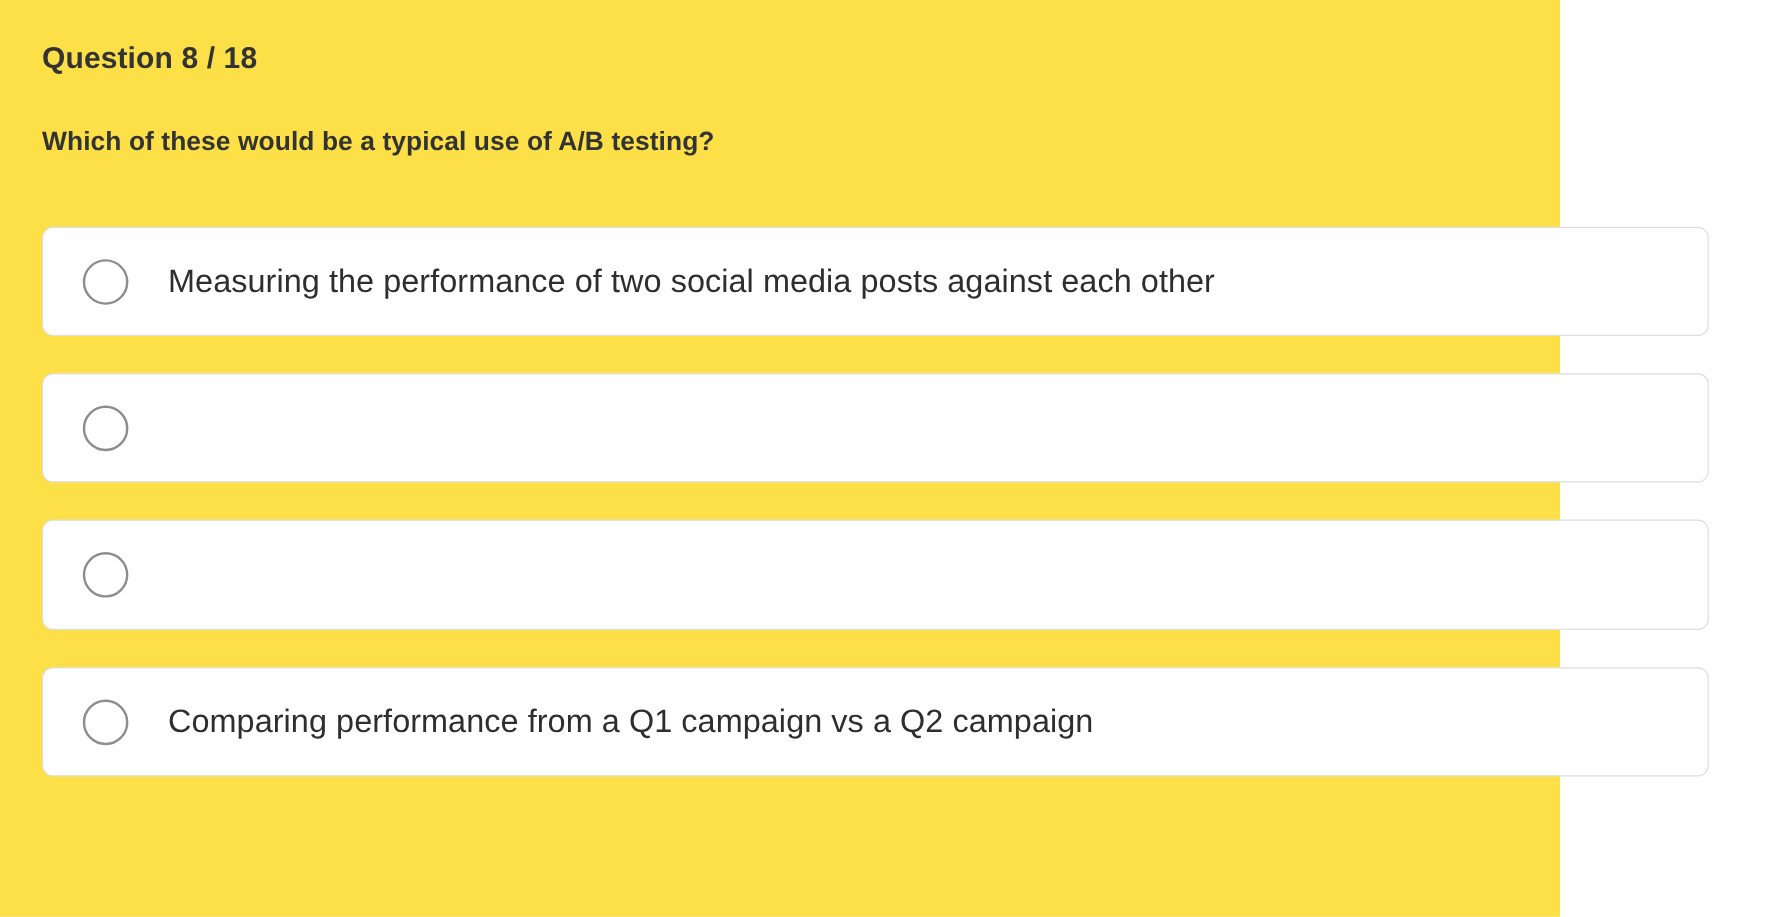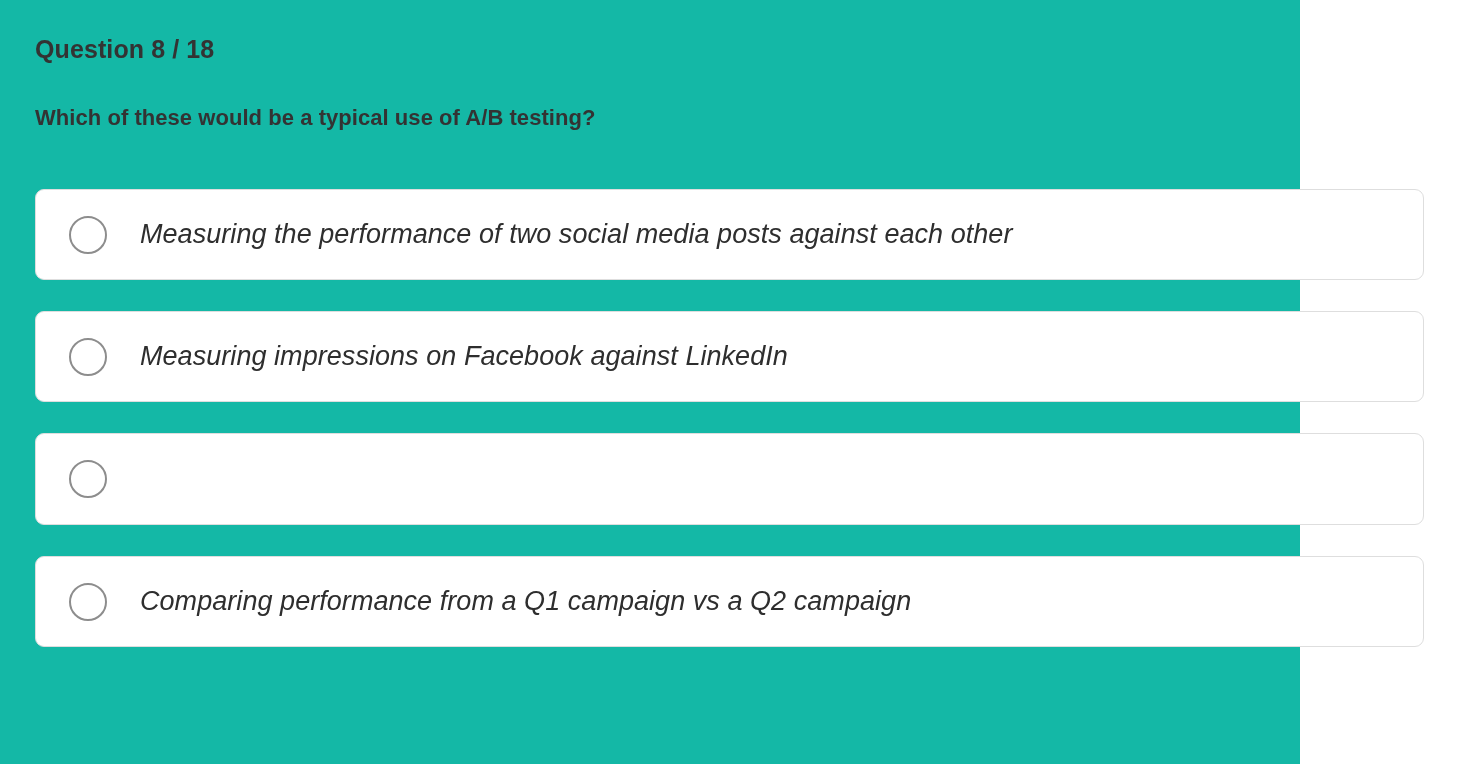--- a/index.html
+++ b/index.html
@@ -11,21 +11,21 @@
     width: 1480px;
     height: 764px;
     font-family: "Liberation Sans", sans-serif;
     -webkit-font-smoothing: antialiased;
     overflow: hidden;
   }
   .page {
     position: relative;
     width: 1300px;
     height: 764px;
-    background: #14b8a6;
+    background: #fde047;
     box-sizing: border-box;
     padding: 12px;
   }
   .quiz-header {
     position: absolute;
     left: 35px;
     top: 32px;
     font-size: 25px;
     font-weight: bold;
     color: #333333;
@@ -40,21 +40,20 @@
     font-weight: bold;
     color: #333333;
     letter-spacing: 0.05px;
     line-height: 36px;
   }
   .options {
     position: absolute;
     left: 35px;
     top: 189px;
     width: 1389px;
-    font-style: italic;
   }
   .option {
     position: relative;
     box-sizing: border-box;
     width: 1389px;
     border: 1px solid #dedede;
     border-radius: 9px;
     background: #ffffff;
     margin-bottom: 31px;
     padding: 24px 20px 24px 33px;
@@ -113,21 +112,20 @@
 
   <div class="options">
 
     <div class="option one-line">
       <span class="radio"></span>
       <span class="option-label">Measuring the performance of two social media posts against each other</span>
     </div>
 
     <div class="option one-line">
       <span class="radio"></span>
-      <span class="option-label">Measuring impressions on Facebook against LinkedIn</span>
     </div>
 
     <div class="option two-line">
       <span class="radio"></span>
     </div>
 
     <div class="option one-line">
       <span class="radio"></span>
       <span class="option-label">Comparing performance from a Q1 campaign vs a Q2 campaign</span>
     </div>

